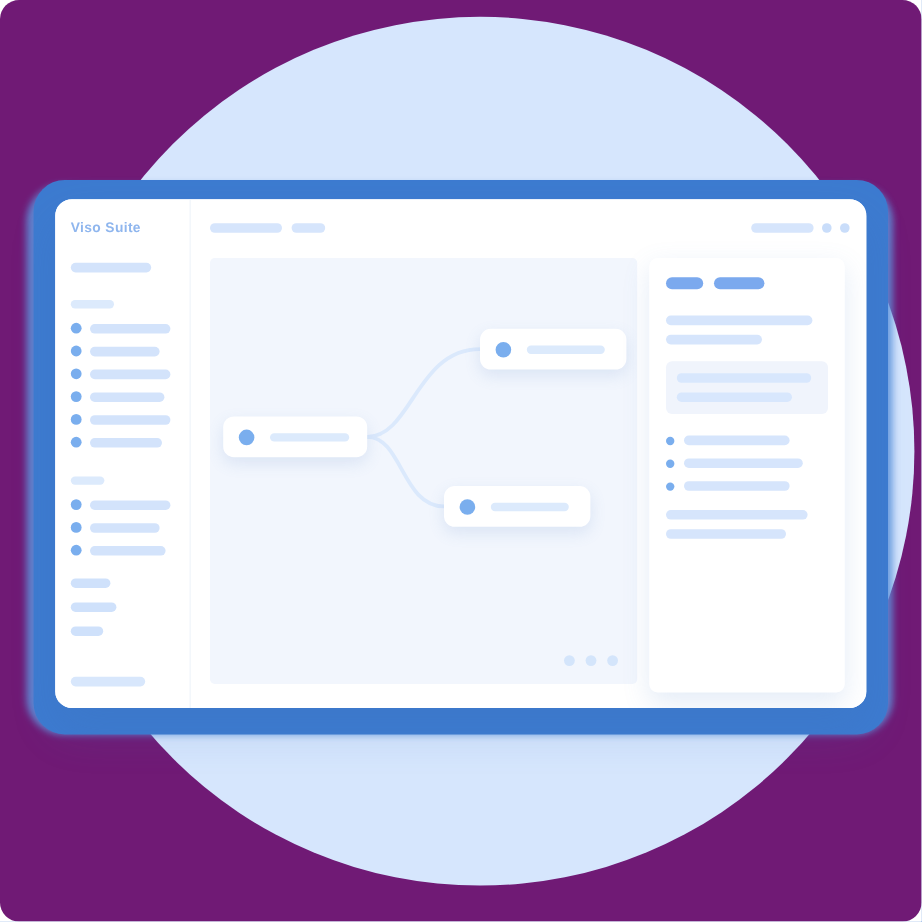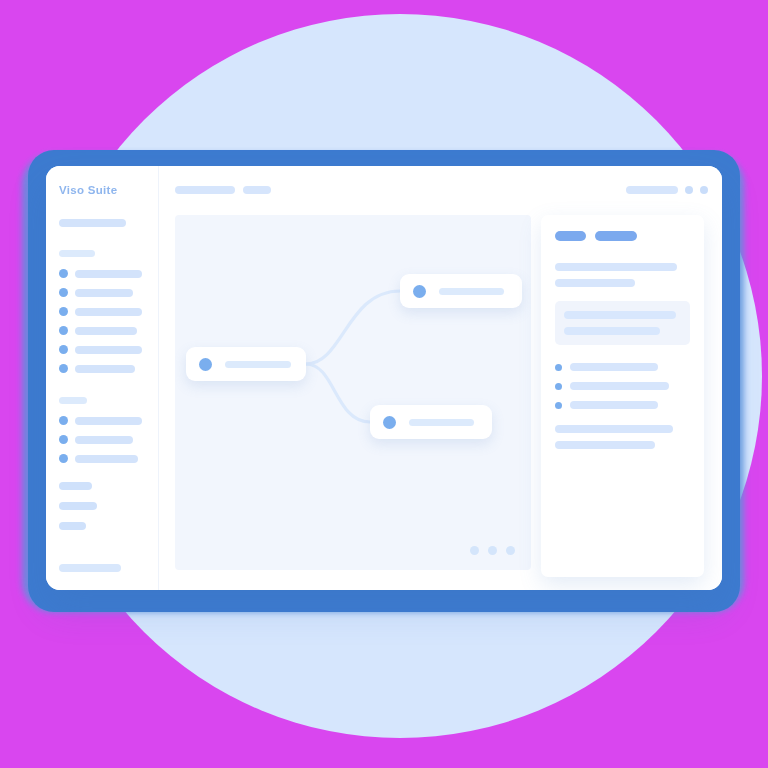--- a/index.html
+++ b/index.html
@@ -9,21 +9,22 @@
     height: 768px;
     overflow: hidden;
     background: #ffffff;
     font-family: "Liberation Sans", sans-serif;
   }
 
   #stage {
     position: relative;
     width: 768px;
     height: 768px;
-    background: #d946ef;
+    background: #701a75;
+    border-radius: 16px;
   }
 
   
   .bg-circle {
     position: absolute;
     left: 38px;
     top: 14px;
     width: 724px;
     height: 724px;
     border-radius: 50%;

